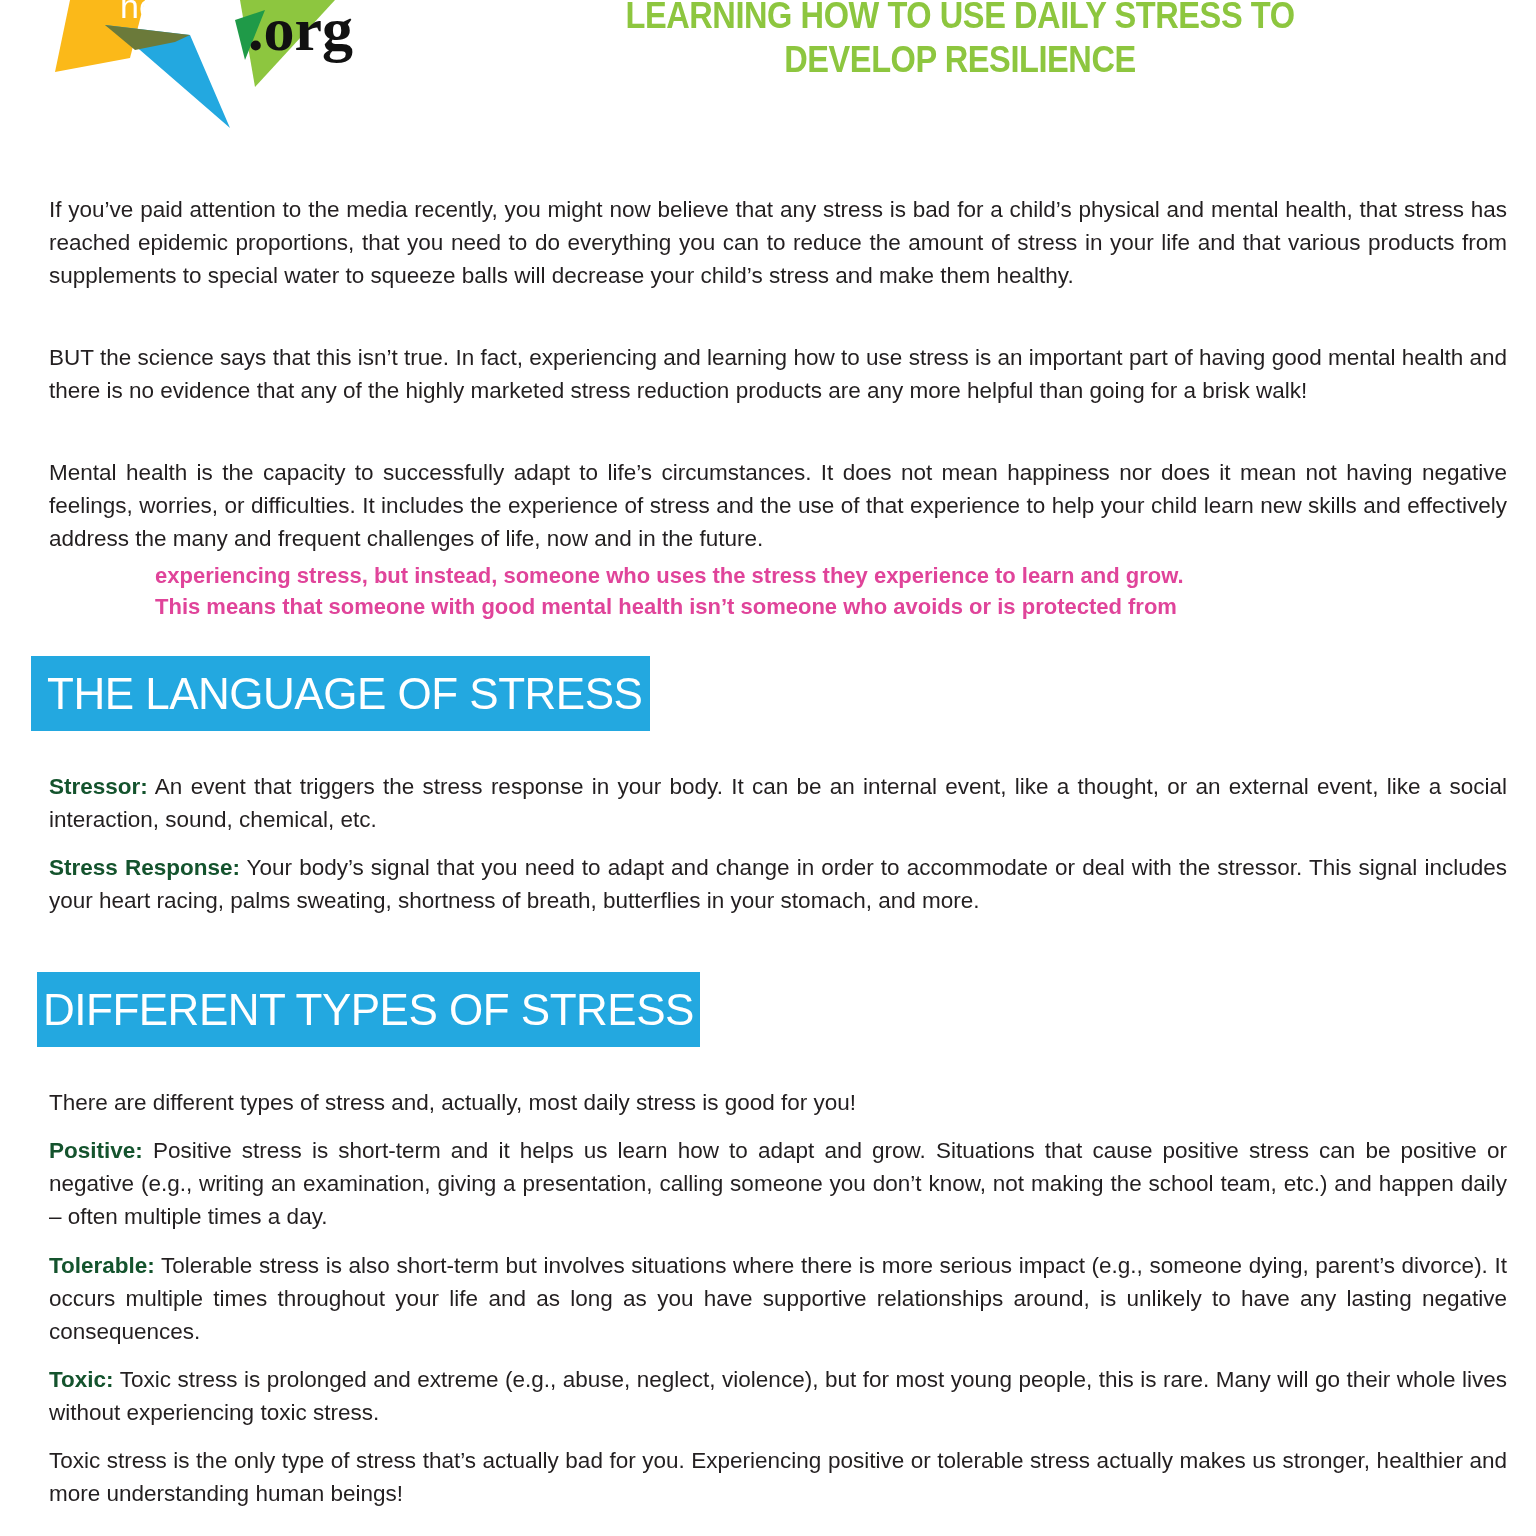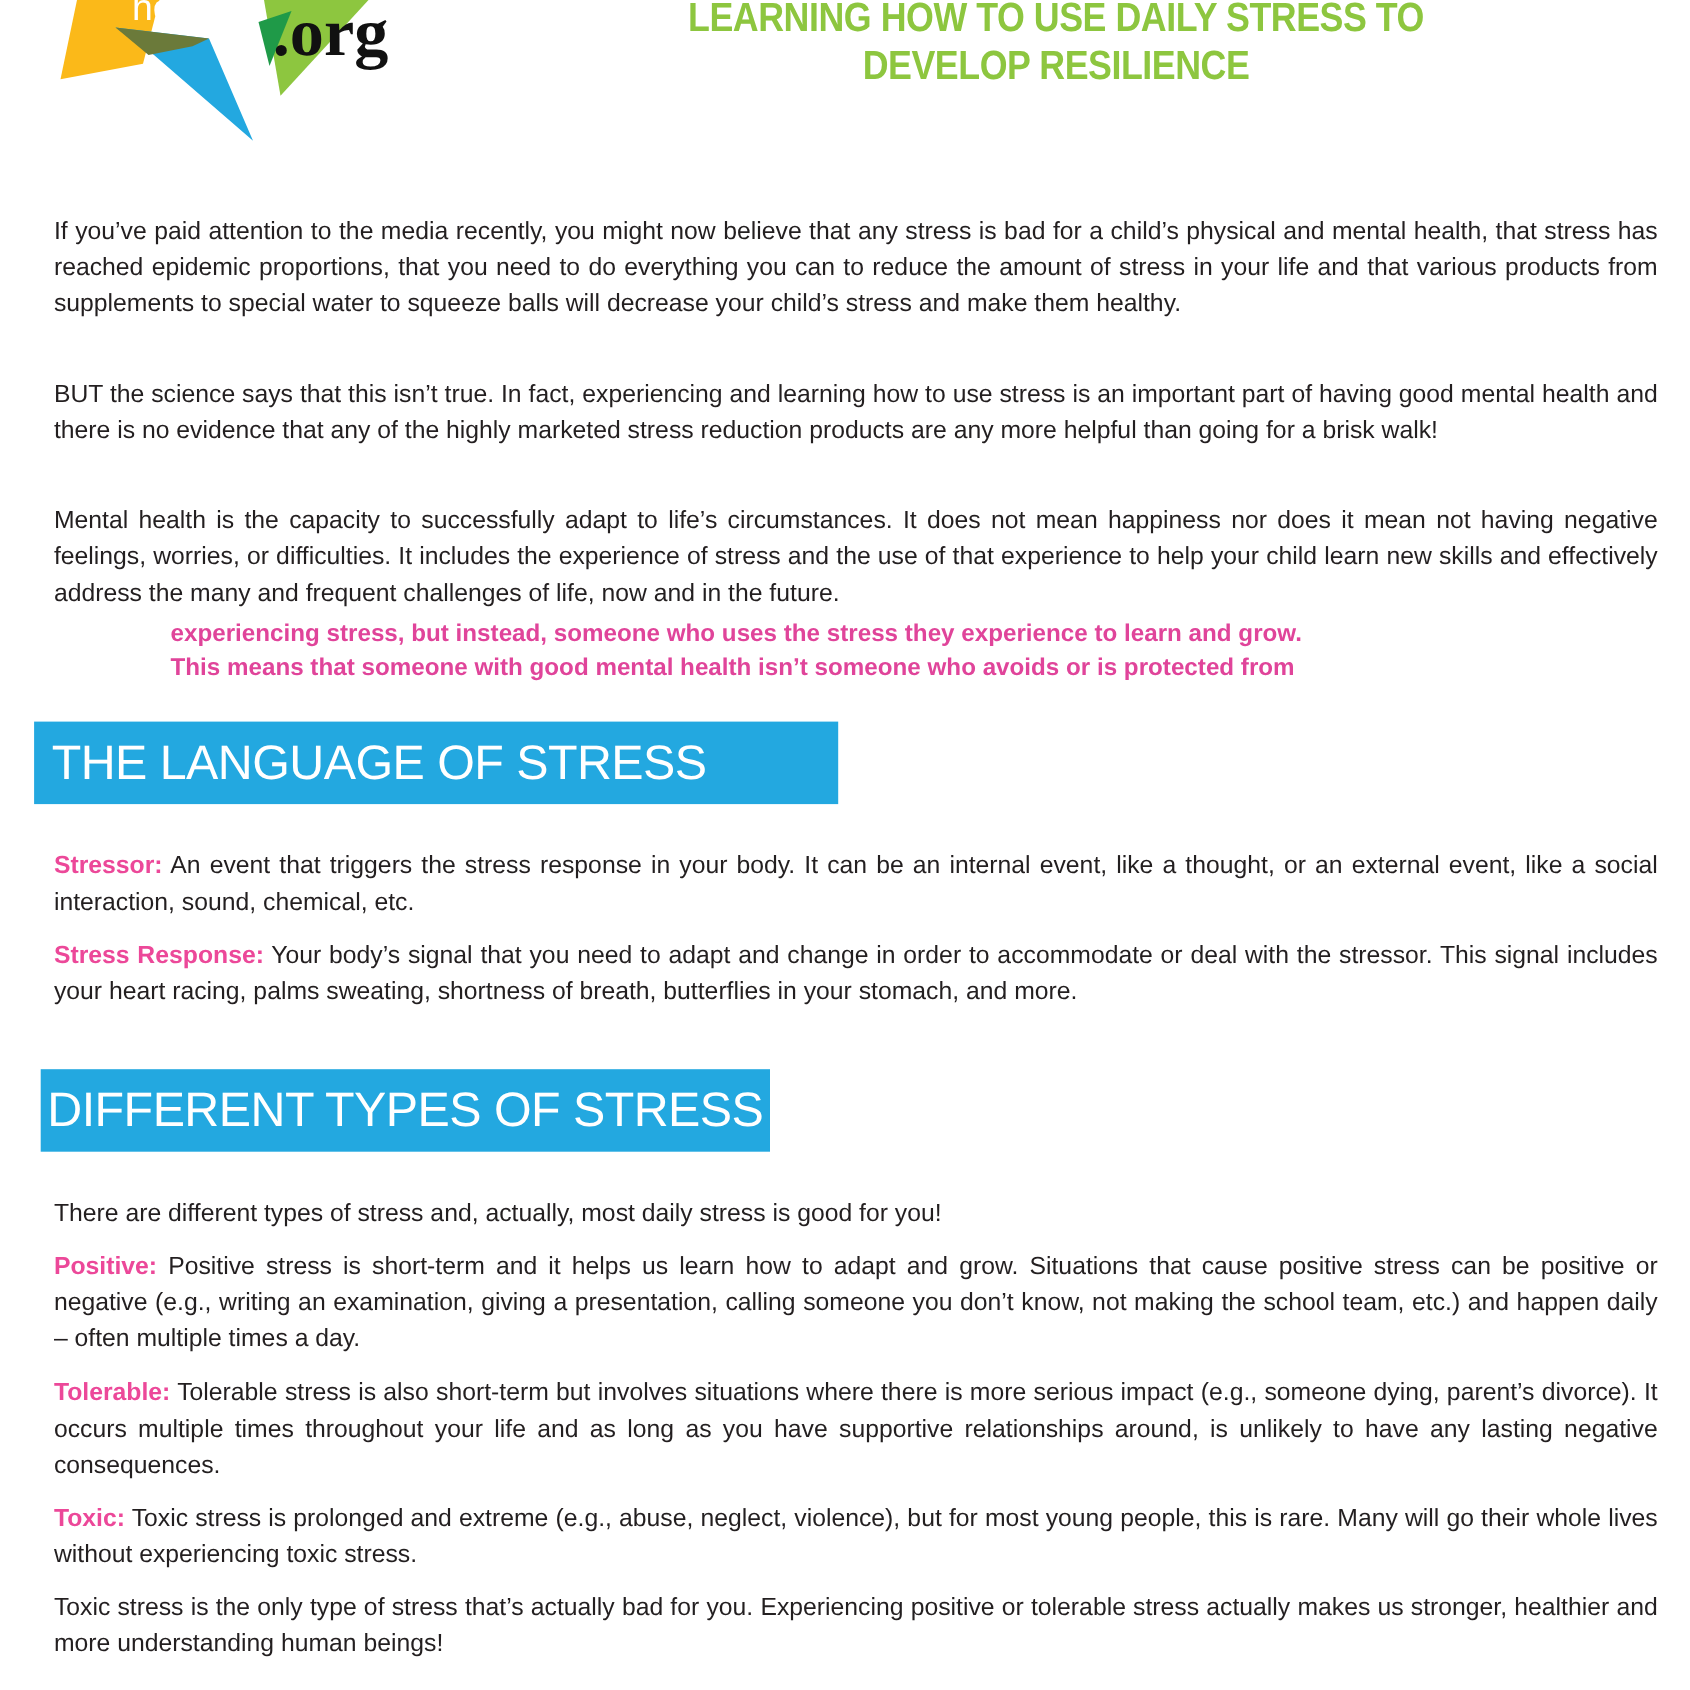--- a/index.html
+++ b/index.html
@@ -9,21 +9,21 @@
   .title { position:absolute; left:560px; top:-6px; width:800px; text-align:center;
            color:#8dc63f; font-weight:bold; font-size:37px; line-height:44px;
            letter-spacing:-0.5px; transform:scaleX(0.88); transform-origin:center top; }
   .p { position:absolute; left:39px; width:1458px; font-size:22.5px; line-height:33px;
        text-align:justify; margin:10px; }
   .callout { position:absolute; left:155px; top:560px; width:1200px; color:#e0449a;
              font-weight:bold; font-size:22px; line-height:31px; margin:0; }
   .banner { position:absolute; background:#23a8e0; color:#fff; font-size:44px;
             height:75px; line-height:75px; padding-left:16px; box-sizing:border-box;
             letter-spacing:-0.5px; }
-  .term { color:#ec4899; font-weight:bold; }
+  .term { color:#14532d; font-weight:bold; }
   b { font-weight:normal; }
 </style>
 </head>
 <body>
 
 <div class="logo">
   <svg width="420" height="140" viewBox="0 0 420 140">
     <polygon points="70,0 145,0 130,58 55,72" fill="#fbb919"></polygon>
     <polygon points="105,25 190,35 230,128 140,50" fill="#23a8e0"></polygon>
     <polygon points="105,25 190,35 175,42 135,50" fill="#6b7a3a"></polygon>
@@ -41,21 +41,21 @@
 
 <p class="p" style="top:183px;">If you’ve paid attention to the media recently, you might now believe that any stress is bad for a child’s physical and mental health, that stress has reached epidemic proportions, that you need to do everything you can to reduce the amount of stress in your life and that various products from supplements to special water to squeeze balls will decrease your child’s stress and make them healthy.</p>
 <p class="p" style="top:331px;">BUT the science says that this isn’t true. In fact, experiencing and learning how to use stress is an important part of having good mental health and there is no evidence that any of the highly marketed stress reduction products are any more helpful than going for a brisk walk!</p>
 <p class="p" style="top:446px;"><b>Mental health</b><span> is the capacity to successfully adapt to life’s circumstances. It does not mean happiness nor does it mean not having negative feelings, worries, or difficulties. It includes the experience of stress and the use of that experience to help your child learn new skills and effectively address the many and frequent challenges of life, now and in the future.</span></p>
 
 <div class="callout">
   <div>experiencing stress, but instead, someone who uses the stress they experience to learn and grow.</div>
   <div>This means that someone with good mental health isn’t someone who avoids or is protected from</div>
 </div>
 
-<div class="banner" style="left:31px; top:656px; width:731px;">THE LANGUAGE OF STRESS</div>
+<div class="banner" style="left:31px; top:656px; width:619px;">THE LANGUAGE OF STRESS</div>
 
 <p class="p" style="top:760px;"><span class="term">Stressor:</span><span> An event that triggers the stress response in your body. It can be an internal event, like a thought, or an external event, like a social interaction, sound, chemical, etc.</span></p>
 <p class="p" style="top:841px;"><span class="term">Stress Response:</span><span> Your body’s signal that you need to adapt and change in order to accommodate or deal with the stressor. This signal includes your heart racing, palms sweating, shortness of breath, butterflies in your stomach, and more.</span></p>
 
 <div class="banner" style="left:37px; top:972px; width:663px; padding-left:6px;">DIFFERENT TYPES OF STRESS</div>
 
 <p class="p" style="top:1076px;">There are different types of stress and, actually, most daily stress is good for you!</p>
 <p class="p" style="top:1124px;"><span class="term">Positive:</span><span> Positive stress is short-term and it helps us learn how to adapt and grow. Situations that cause positive stress can be positive or negative (e.g., writing an examination, giving a presentation, calling someone you don’t know, not making the school team, etc.) and happen daily – often multiple times a day.</span></p>
 <p class="p" style="top:1239px;"><span class="term">Tolerable:</span><span> Tolerable stress is also short-term but involves situations where there is more serious impact (e.g., someone dying, parent’s divorce). It occurs multiple times throughout your life and as long as you have supportive relationships around, is unlikely to have any lasting negative consequences.</span></p>
 <p class="p" style="top:1353px;"><span class="term">Toxic:</span><span> Toxic stress is prolonged and extreme (e.g., abuse, neglect, violence), but for most young people, this is rare. Many will go their whole lives without experiencing toxic stress.</span></p>

